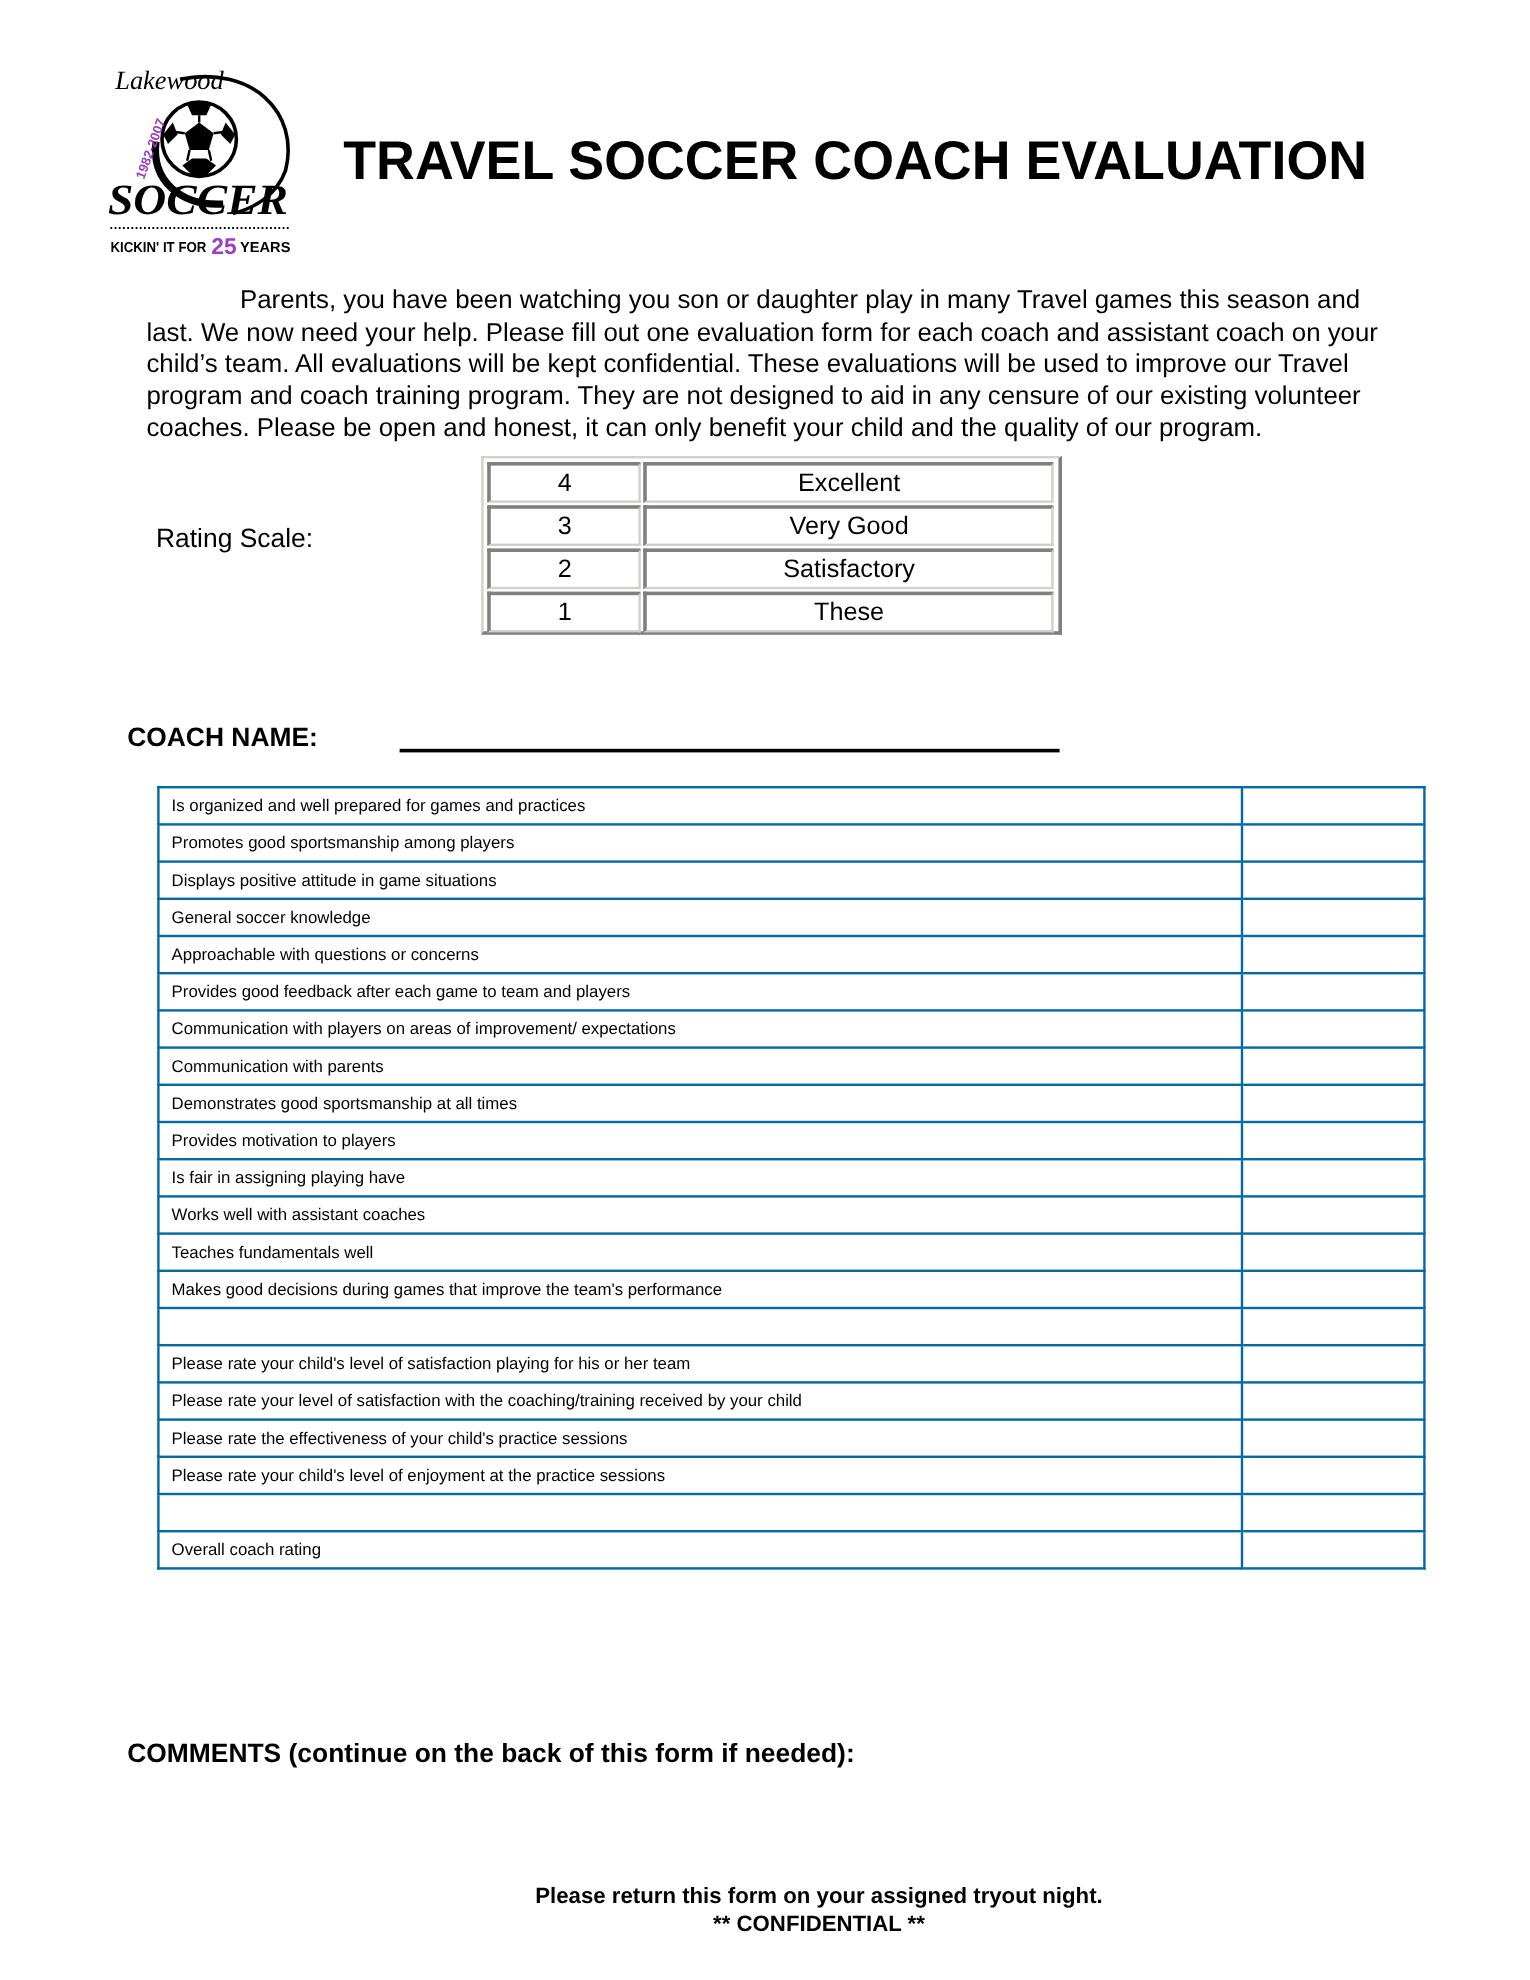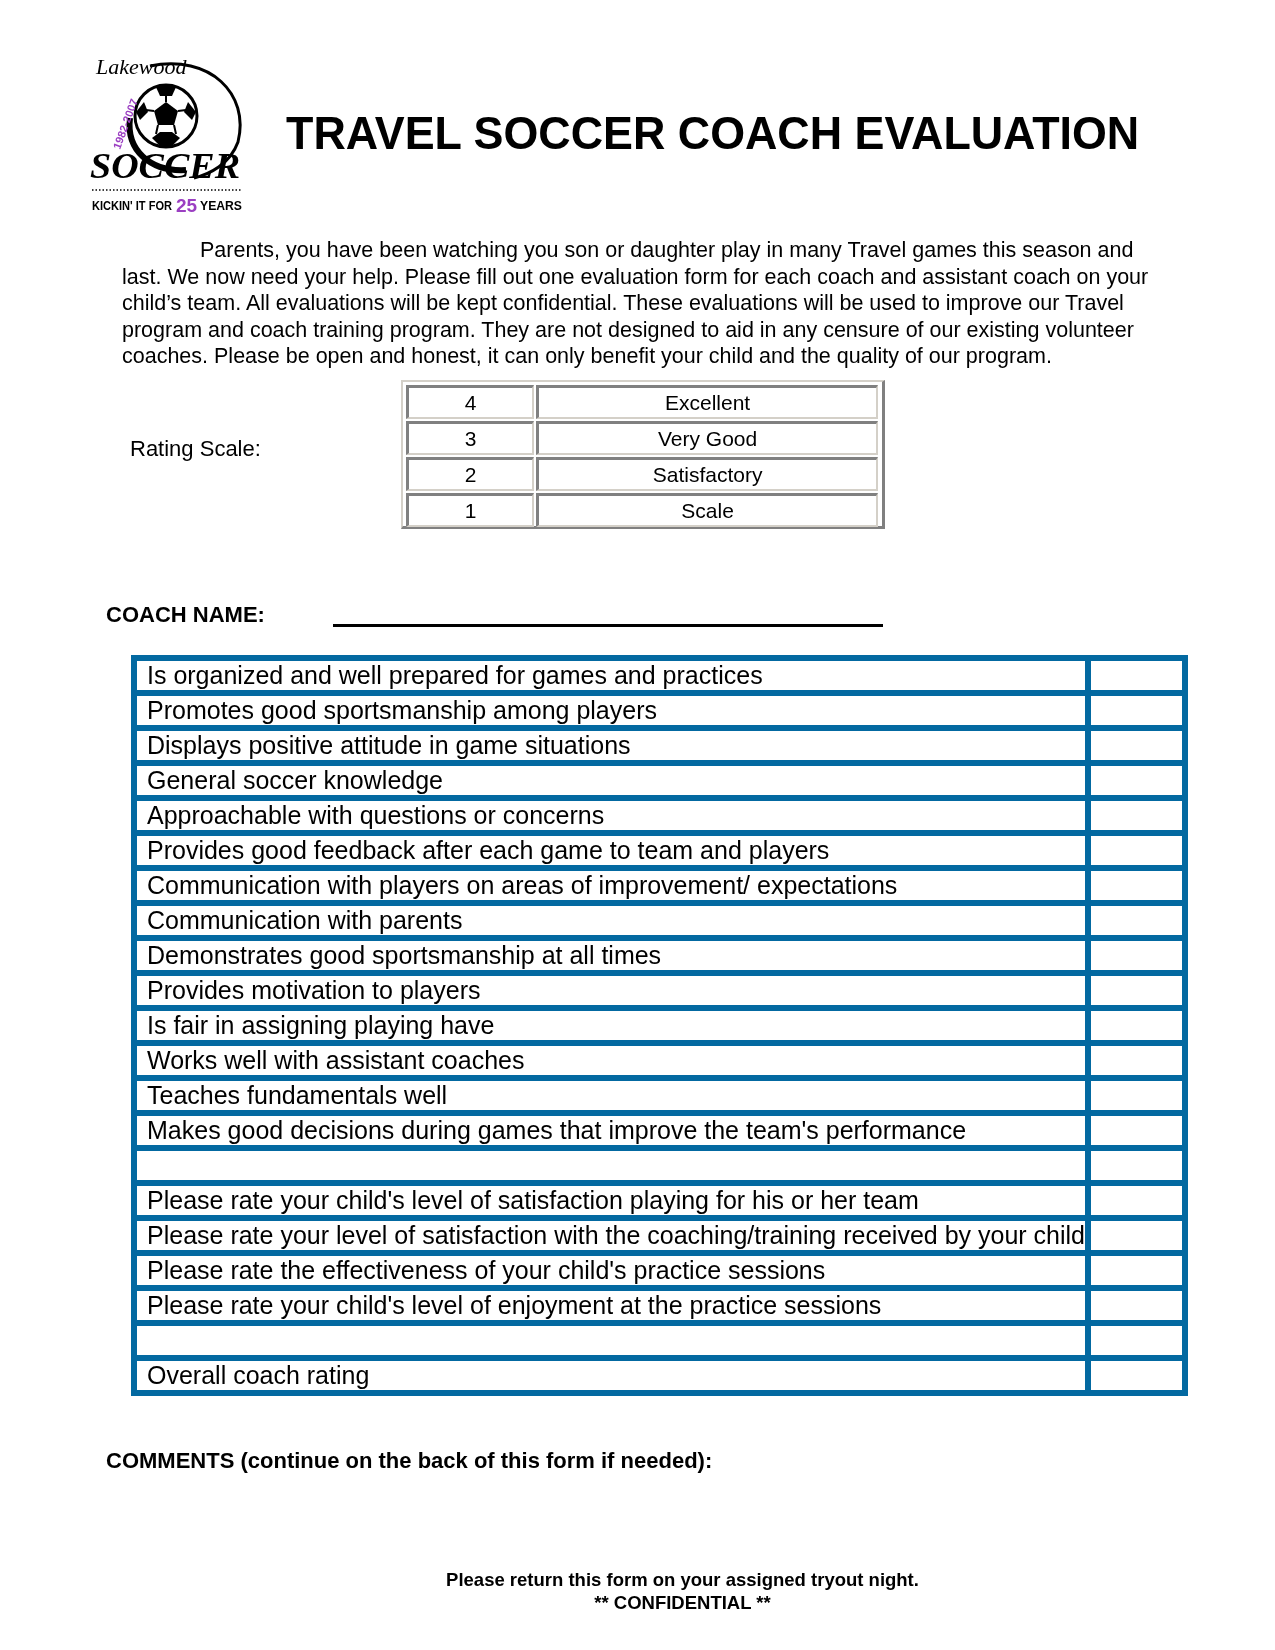--- a/index.html
+++ b/index.html
@@ -24,21 +24,21 @@
     #rating-table .rcell { box-sizing: border-box; height: 34px; margin: 0 2px 2px 0;
       border-top: 3px solid #808080; border-left: 3px solid #808080; border-right: 2px solid #d4d0c8; border-bottom: 2px solid #d4d0c8;
       display: flex; align-items: center; justify-content: center; font-size: 21px; }
     #rating-table .rnum { width: 129px; }
     #rating-table .rdesc { width: 344px; }
 
     #coach-label { left: 106px; top: 602px; font-size: 22px; font-weight: bold; line-height: 26px; }
     #coach-line { left: 333px; top: 624px; width: 550px; height: 3px; background: #000; }
 
     #eval-table { left: 131px; top: 655px; width: 1057px; border-collapse: collapse; }
-    #eval-table td { border: 6px solid #0369a1; height: 29px; padding: 0 0 0 10px; font-size: 25px; line-height: 29px; white-space: nowrap; }
+    #eval-table td { border: 2px solid #0369a1; height: 29px; padding: 0 0 0 10px; font-size: 14px; line-height: 29px; white-space: nowrap; }
     #eval-table td.score { width: 150px; padding: 0; }
 
     #comments-label { left: 106px; top: 1448px; font-size: 22px; font-weight: bold; line-height: 26px; }
 
     #footer { left: 300px; top: 1568px; width: 765px; text-align: center; font-size: 18.5px; font-weight: bold; line-height: 23px; }
   </style>
 </head>
 <body>
 
 <div id="logo" class="abs">
@@ -88,21 +88,21 @@
   <div class="rrow">
     <div class="rcell rnum">3</div>
     <div class="rcell rdesc">Very Good</div>
   </div>
   <div class="rrow">
     <div class="rcell rnum">2</div>
     <div class="rcell rdesc">Satisfactory</div>
   </div>
   <div class="rrow">
     <div class="rcell rnum">1</div>
-    <div class="rcell rdesc">Scale</div>
+    <div class="rcell rdesc">These</div>
   </div>
 </div>
 
 <div id="coach-label" class="abs">COACH NAME:</div>
 <div id="coach-line" class="abs"></div>
 
 <table id="eval-table" class="abs">
   <tbody>
     <tr>
         <td>Is organized and well prepared for games and practices</td>

